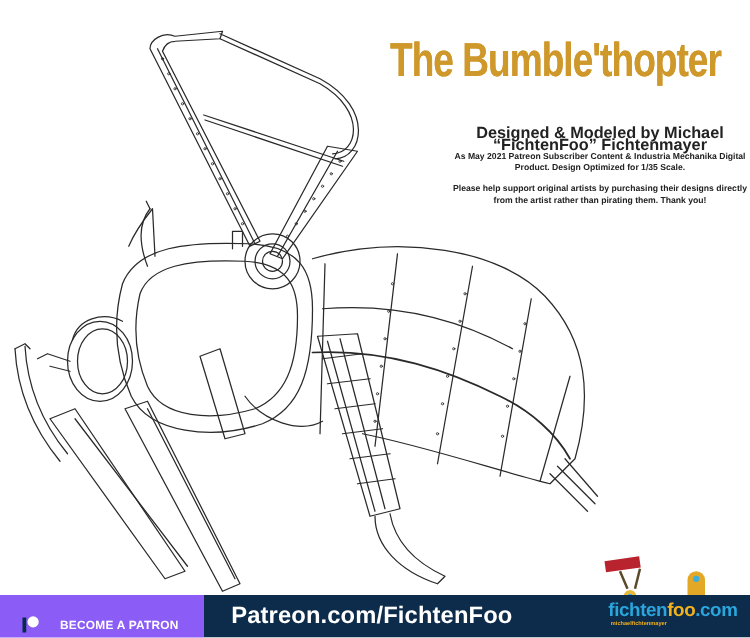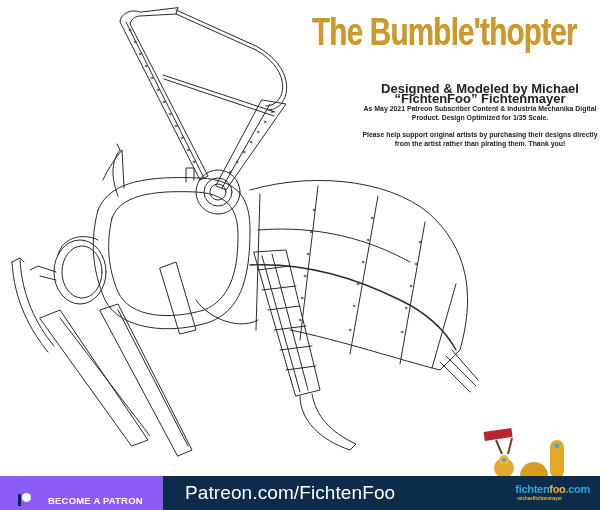--- a/index.html
+++ b/index.html
@@ -1,19 +1,19 @@
 <!DOCTYPE html>
 <html><head>
 <meta charset="utf-8">
 <style>
   * { box-sizing: border-box; margin: 0; padding: 0; }
   html, body { width: 600px; height: 510px; background: #ffffff; overflow: hidden; }
   body { position: relative; font-family: "Liberation Sans", sans-serif; }
 
-  .canvas { position: absolute; left: 0; top: 0; width: 600px; height: 476px; background: #fff; }
+  .canvas { position: absolute; left: 0; top: 17px; width: 600px; height: 476px; background: #fff; }
   .drawing { position: absolute; left: 0; top: 0; width: 600px; height: 476px; }
 
   .title {
     position: absolute; left: 312px; top: 6px; width: 286px;
     font-family: "Liberation Sans", sans-serif; font-weight: 700;
     font-size: 38px; line-height: 52px; color: #cf982b; letter-spacing: -1px;
     transform: scaleX(0.78); transform-origin: left top; white-space: nowrap;
     text-shadow: 0 0 0.6px #cf982b;
   }
   .credits {
@@ -30,23 +30,23 @@
     padding-left: 18px; gap: 16px; cursor: pointer;
   }
   .become .pmark { position: relative; width: 14px; height: 14px; }
   .become .pmark .bar { position: absolute; left: 0; top: 1px; width: 2.6px; height: 12px; background: #052d49; }
   .become .pmark .dot { position: absolute; left: 4px; top: 0; width: 9px; height: 9px; border-radius: 50%; background: #fff; }
   .become .label { color: #fff; font-weight: 700; font-size: 9.5px; letter-spacing: 0.2px; }
   .patreon-bar {
     flex: 1; height: 34px; background: #0d2c4b; display: flex; align-items: center;
     padding-left: 22px; position: relative;
   }
-  .patreon-bar .url { color: #fff; font-weight: 400; font-size: 19px; letter-spacing: 0.1px; }
+  .patreon-bar .url { color: #fff; font-weight: 700; font-size: 19px; letter-spacing: 0.1px; }
   .site-logo { position: absolute; right: 10px; top: 6px; text-align: left; }
-  .site-logo .main { font-size: 11px; font-weight: 700; line-height: 14px; letter-spacing: -0.3px; }
+  .site-logo .main { font-size: 15px; font-weight: 700; line-height: 14px; letter-spacing: -0.3px; }
   .site-logo .main .a { color: #2aa6dc; }
   .site-logo .main .b { color: #f5b21b; }
   .site-logo .sub { font-size: 4.5px; line-height: 6px; color: #f5b21b; font-weight: 700; margin-left: 2px; }
 
   .robot { position: absolute; left: 476px; top: 420px; width: 124px; height: 70px; }
 </style>
 </head>
 <body>
 
 <div class="canvas">

